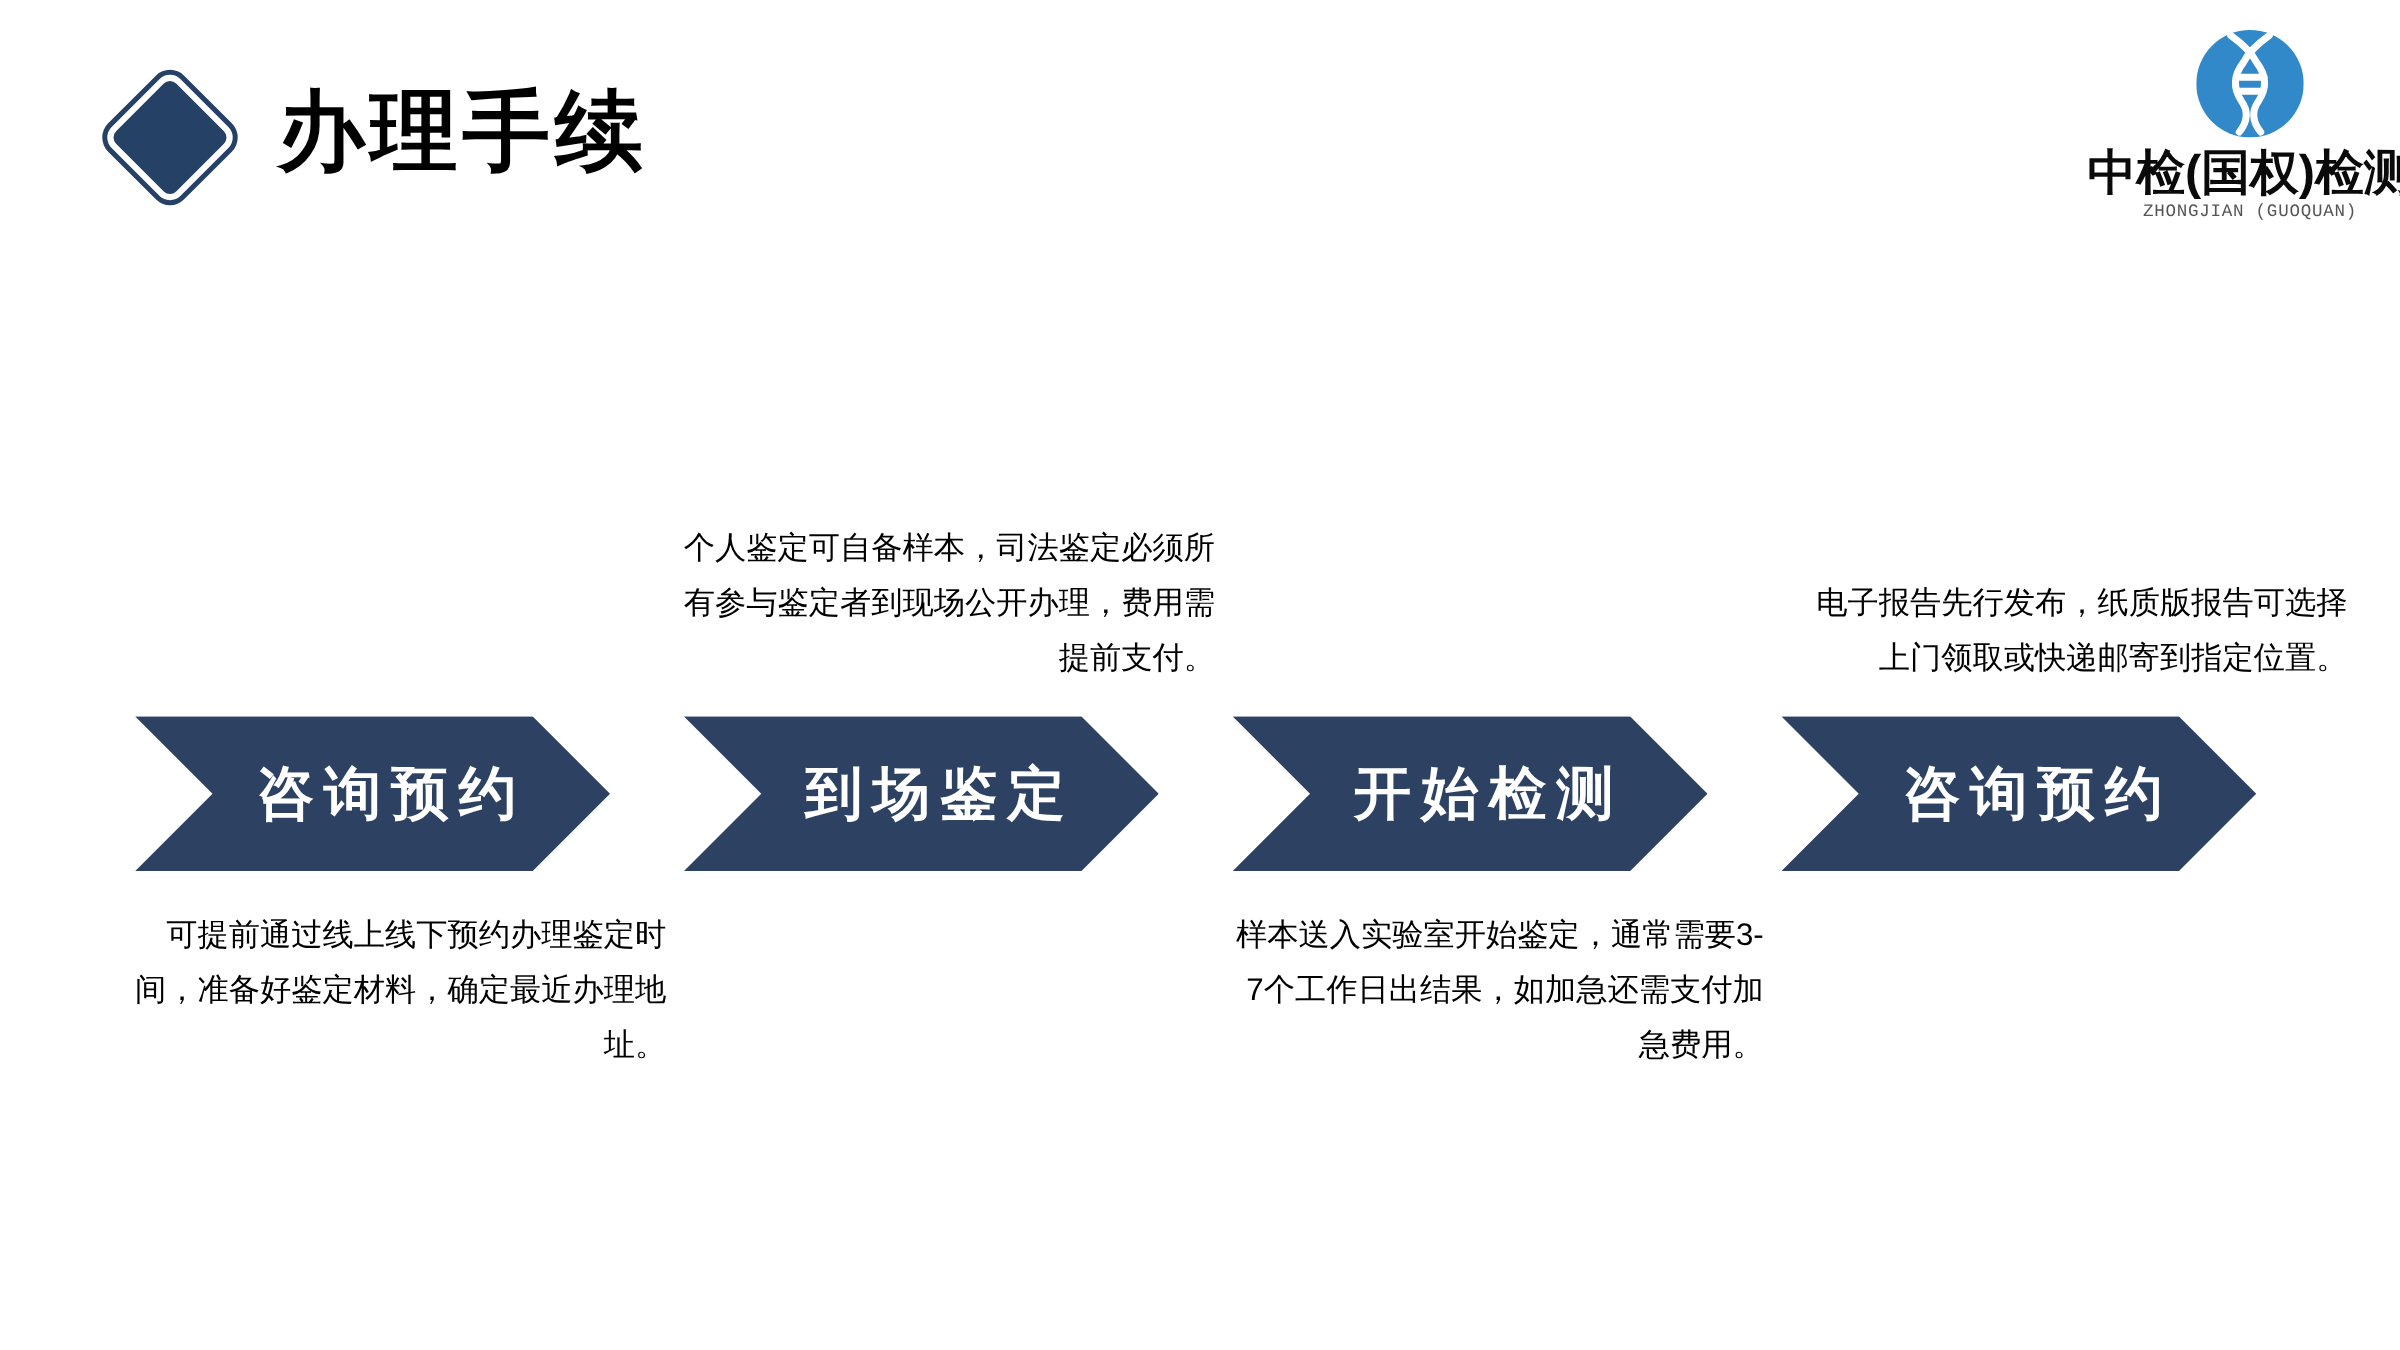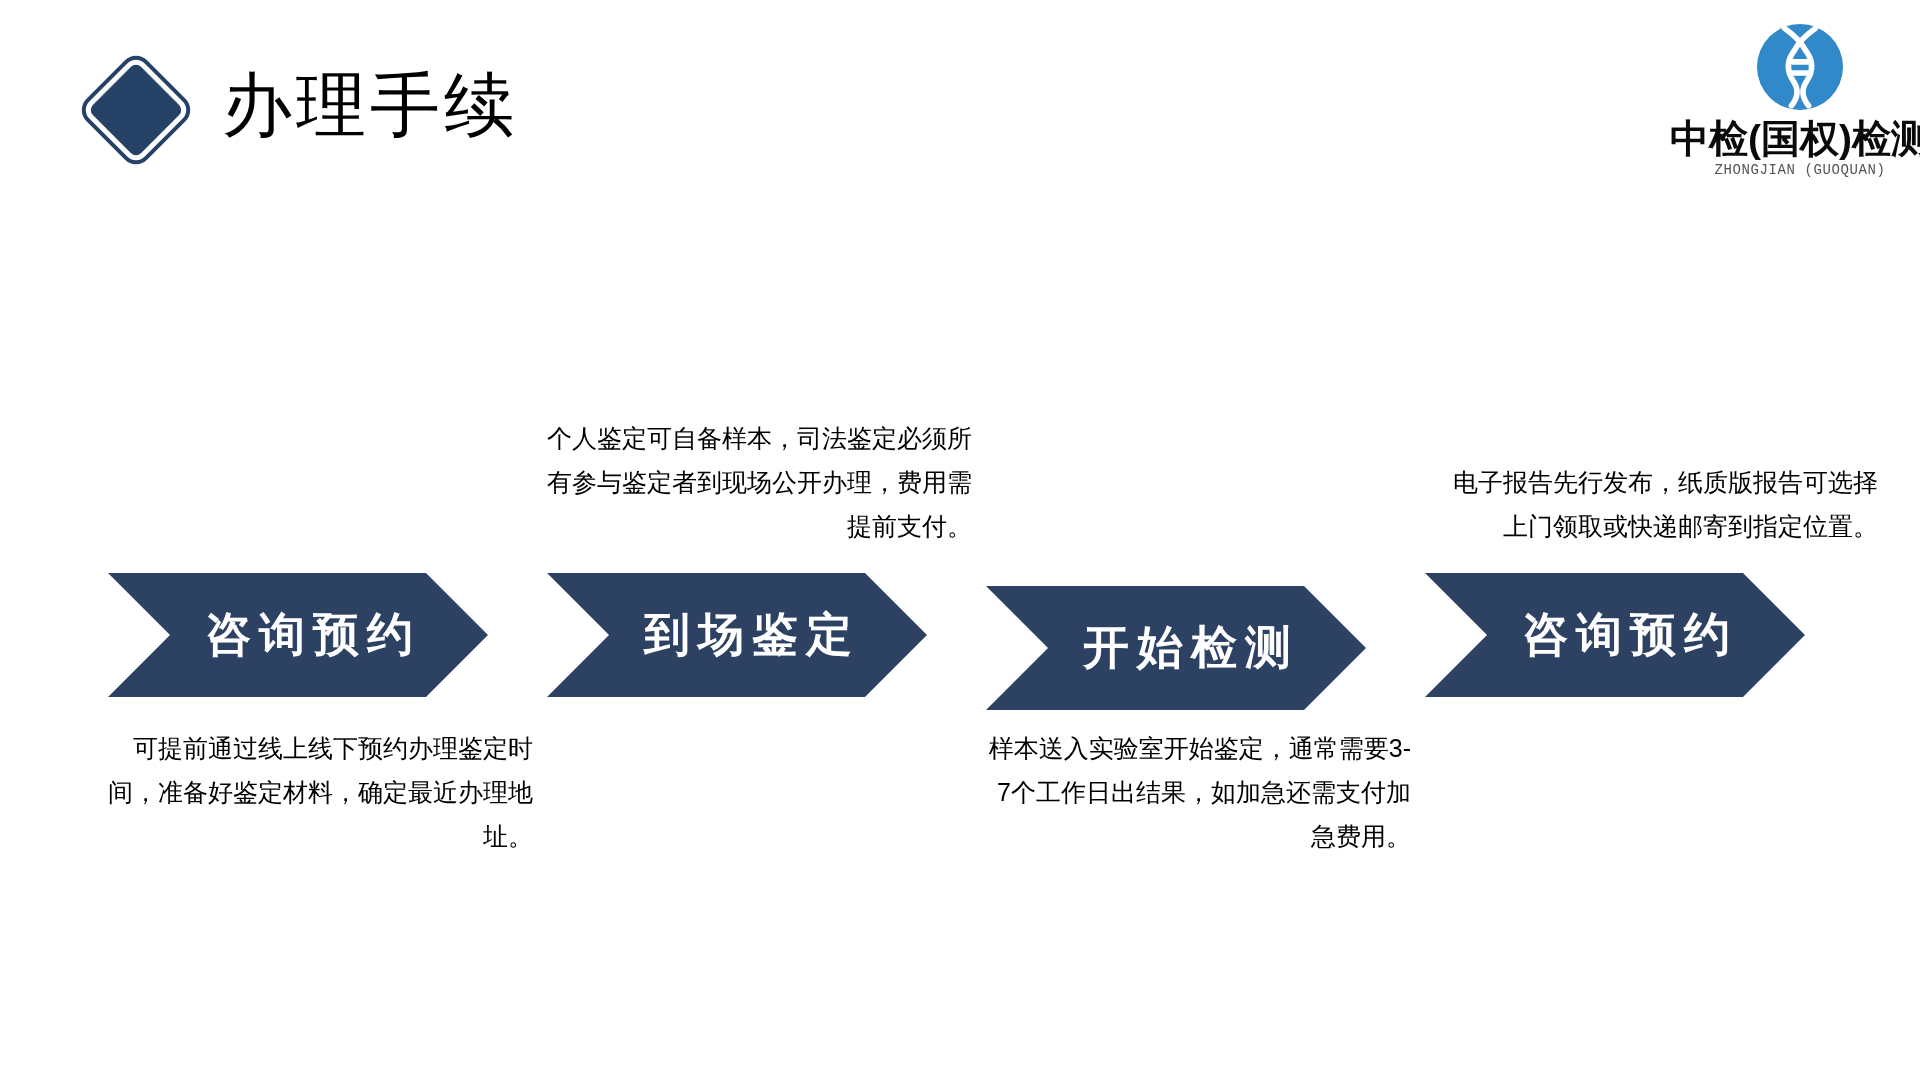--- a/index.html
+++ b/index.html
@@ -26,21 +26,21 @@
   }
   .diamond-inner {
     position:absolute; inset:4px;
     border:5px solid #ffffff;
     border-radius:12px;
   }
   .title {
     position:absolute; left:222px; top:60px;
     margin:0;
     font-size:70px; line-height:90px;
-    font-weight:400;
+    font-weight:700;
     letter-spacing:4px;
     color:#000000;
     white-space:nowrap;
   }
 
   
   .logo {
     position:absolute; left:1690px; top:24px;
     width:220px;
     display:flex; flex-direction:column; align-items:center;
@@ -72,21 +72,21 @@
   .arrow-label {
     padding-left:30px;
     font-size:46px;
     font-weight:700;
     letter-spacing:8px;
     color:#ffffff;
     white-space:nowrap;
   }
   .arrow-1 { left:108px; }
   .arrow-2 { left:547px; }
-  .arrow-3 { left:986px;margin-top:13px; }
+  .arrow-3 { left:986px; }
   .arrow-4 { left:1425px; }
 
   
   .desc {
     position:absolute;
     width:430px;
     margin:0;
     font-size:25px;
     line-height:44px;
     text-align:right;

